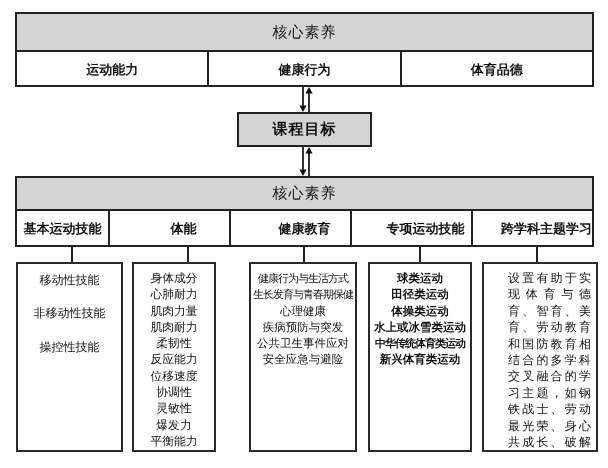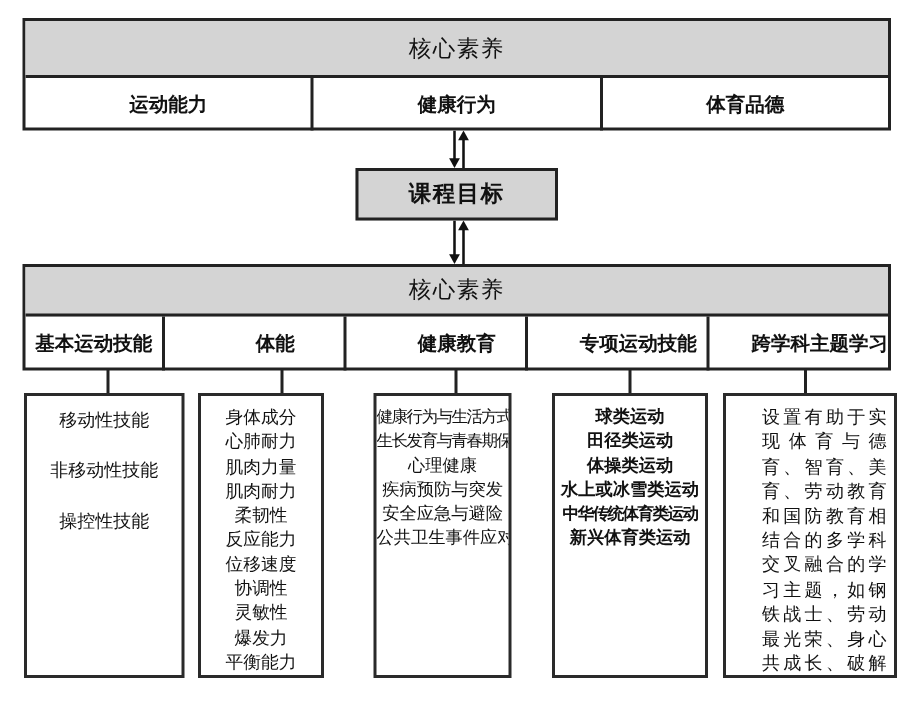--- a/index.html
+++ b/index.html
@@ -32,21 +32,21 @@
     position:absolute;top:262px;height:190px;
     border:2px solid #2a2a2a;background:#fff;box-sizing:border-box;
     text-align:center;font-size:11.5px;line-height:16.3px;
     padding-top:6px;overflow:hidden;
   }
   .dbox .line{white-space:nowrap;}
   .dbox .condensed{font-size:11px;letter-spacing:-1px;}
   #box1{left:16px;width:107px;padding-top:8px;}
   #box1 .line{margin-bottom:17px;font-size:12px;}
   #box2{left:132px;width:84px;font-size:11.8px;}
-  #box3{left:249px;width:92px;}
+  #box3{left:249px;width:108px;}
   #box4{left:368px;width:104px;font-weight:bold;}
   #box5{
     left:482px;width:116px;
     text-align:justify;text-align-last:left;
     padding:6px 5px 4px 24px;font-size:12px;line-height:16.4px;
   }
 </style>
 </head>
 <body>
 
@@ -112,22 +112,22 @@
       <div class="line">灵敏性</div>
       <div class="line">爆发力</div>
       <div class="line">平衡能力</div>
     </div>
 
   <div class="dbox" id="box3">
       <div class="line condensed">健康行为与生活方式</div>
       <div class="line condensed">生长发育与青春期保健</div>
       <div class="line">心理健康</div>
       <div class="line">疾病预防与突发</div>
+      <div class="line">公共卫生事件应对</div>
       <div class="line">安全应急与避险</div>
-      <div class="line">公共卫生事件应对</div>
     </div>
 
   <div class="dbox" id="box4">
       <div class="line">球类运动</div>
       <div class="line">田径类运动</div>
       <div class="line">体操类运动</div>
       <div class="line">水上或冰雪类运动</div>
       <div class="line condensed">中华传统体育类运动</div>
       <div class="line">新兴体育类运动</div>
     </div>

